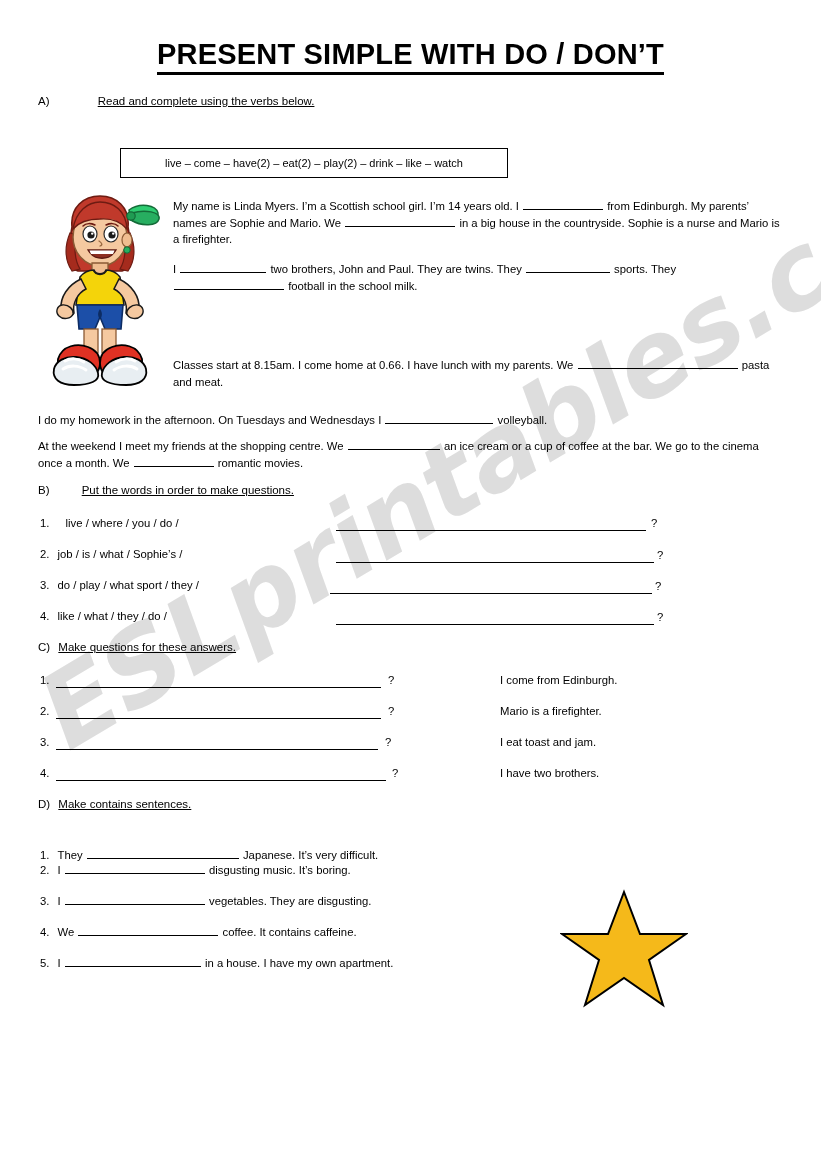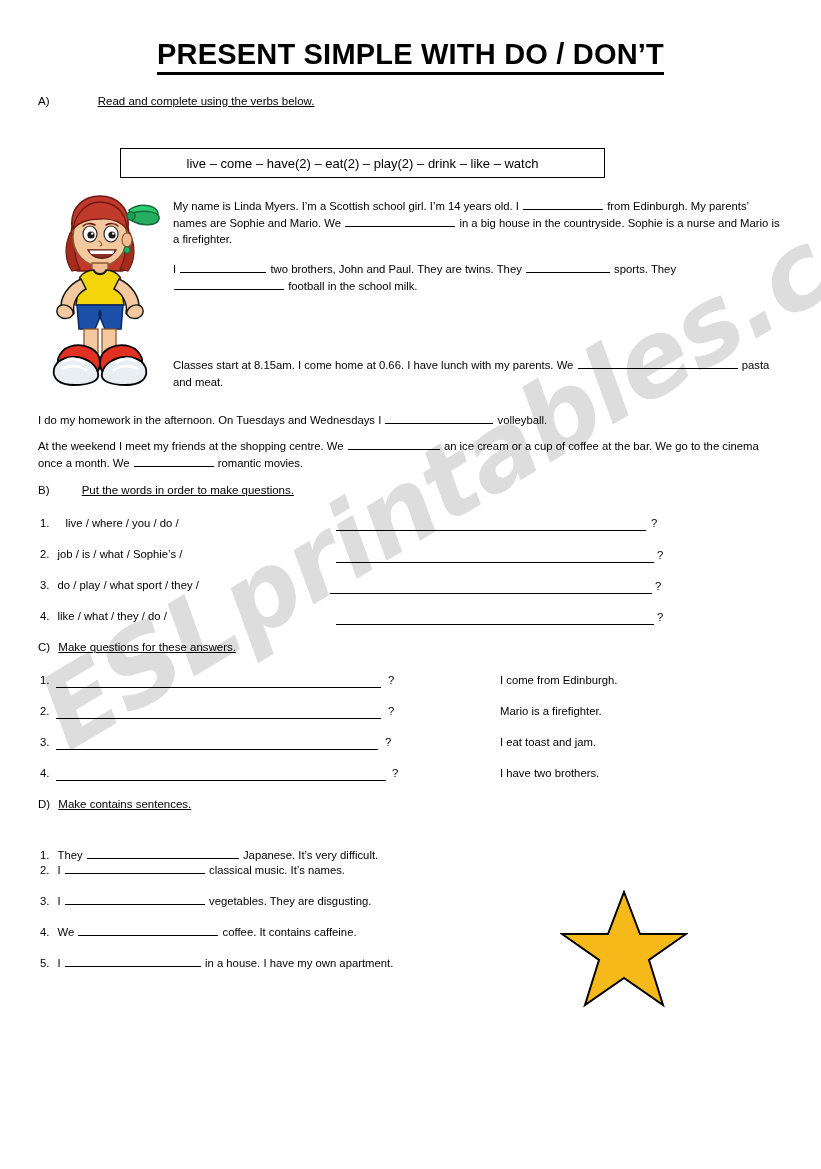--- a/index.html
+++ b/index.html
@@ -66,24 +66,24 @@
     position: absolute;
     font-size: 11.5px;
     white-space: nowrap;
   }
   .sec-head .letter { font-weight: normal; }
   .sec-head .ul { text-decoration: underline; }
 
   .verbbox {
     position: absolute;
     left: 120px; top: 148px;
-    width: 485px; height: 30px;
+    width: 388px; height: 30px;
     border: 1.3px solid #000;
     display: flex; align-items: center; justify-content: center;
-    font-size: 13px;
+    font-size: 11px;
     background: #fff;
   }
 
   
   .para {
     position: absolute;
     font-size: 11.3px;
     line-height: 16.5px;
     text-align: left;
   }
@@ -330,21 +330,21 @@
     <span>1.</span>
     <span style="margin-left:5px;">They</span>
     <span class="blank" style="width:152px;"></span>
     <span>Japanese.  It’s very difficult.</span>
   </div>
 
   <div class="ex-item" style="left:40px; top:863px;">
     <span>2.</span>
     <span style="margin-left:5px;">I</span>
     <span class="blank" style="width:140px;"></span>
-    <span>classical music.  It’s names.</span>
+    <span>disgusting music.  It’s boring.</span>
   </div>
 
   <div class="ex-item" style="left:40px; top:894px;">
     <span>3.</span>
     <span style="margin-left:5px;">I</span>
     <span class="blank" style="width:140px;"></span>
     <span>vegetables.  They are disgusting.</span>
   </div>
 
   <div class="ex-item" style="left:40px; top:925px;">

